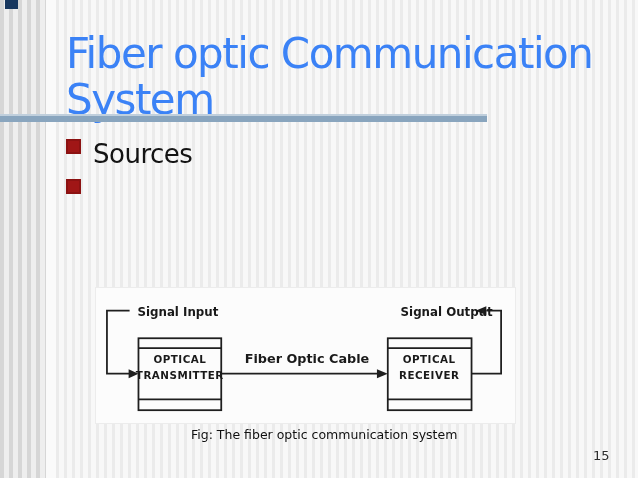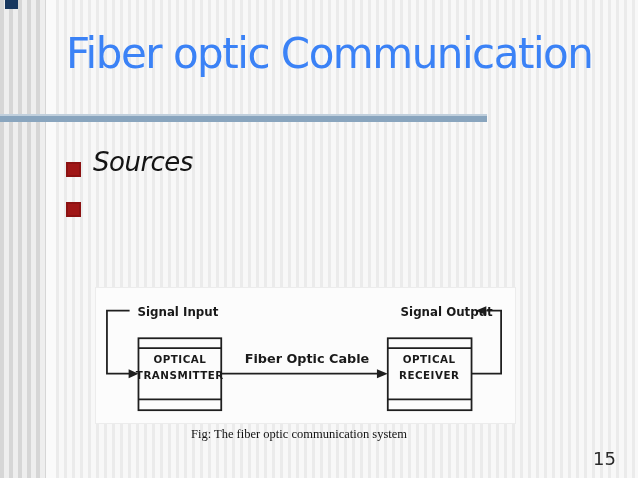--- a/index.html
+++ b/index.html
@@ -21,53 +21,54 @@
   }
   .slide-title{
     position:absolute;left:66px;top:31px;width:565px;
     color:#3b82f6;font-size:42px;line-height:46px;letter-spacing:-1.5px;
   }
   .divider{
     position:absolute;left:0;top:114px;width:487px;height:8px;
     background:linear-gradient(180deg,#c0cfdc 0px,#c0cfdc 2px,#89a5be 2px,#89a5be 8px);
   }
   .bullets{position:absolute;left:66px;top:139px;width:540px;}
-  .bullet-row{display:flex;align-items:flex-end;height:38px;margin-bottom:2px;font-style:italic;}
+  .bullet-row{display:flex;align-items:flex-start;height:38px;margin-bottom:2px;}
   .bullet-sq{
     width:15px;height:15px;background:#a01616;margin-right:12px;flex:0 0 auto;
     box-shadow:inset 0 0 0 2px #8c1212;
   }
   .bullet-text{font-size:26px;color:#141414;letter-spacing:-0.5px;white-space:nowrap;}
   .diagram-panel{
     position:absolute;left:95px;top:287px;width:421px;height:137px;
     background:#fcfcfc;border:1px solid #ececec;box-sizing:border-box;
   }
   .diagram-panel svg{display:block;width:100%;height:100%;}
   .diag-line{stroke:#1f1f1f;stroke-width:1.8;fill:none;}
   .diag-head{fill:#1f1f1f;stroke:none;}
   .diag-label{font-family:"DejaVu Sans","Liberation Sans",sans-serif;font-weight:bold;fill:#1a1a1a;}
   .lbl-12{font-size:12px;}
   .lbl-13{font-size:13px;}
   .lbl-10{font-size:10.5px;letter-spacing:0.5px;}
   .caption{
-    position:absolute;left:191px;top:427px;font-size:12.5px;color:#101010;white-space:nowrap;font-family:Liberation Serif, serif;
+    position:absolute;left:191px;top:427px;font-size:12.5px;color:#101010;white-space:nowrap;
   }
   .page-number{
-    position:absolute;left:593px;top:448px;font-size:18px;color:#2b2b2b;
+    position:absolute;left:593px;top:448px;font-size:13px;color:#2b2b2b;
   }
 </style>
 </head>
 <body>
 
 <div class="left-band"></div>
 <div class="band-gap"></div>
 <div class="corner-square"></div>
 
 <div class="slide-title">
   <div>Fiber optic Communication</div>
+  <div>System</div>
 </div>
 
 <div class="divider"></div>
 
 <div class="bullets">
   <div class="bullet-row">
     <span class="bullet-sq"></span>
     <span class="bullet-text">Sources</span>
   </div>
   <div class="bullet-row">

